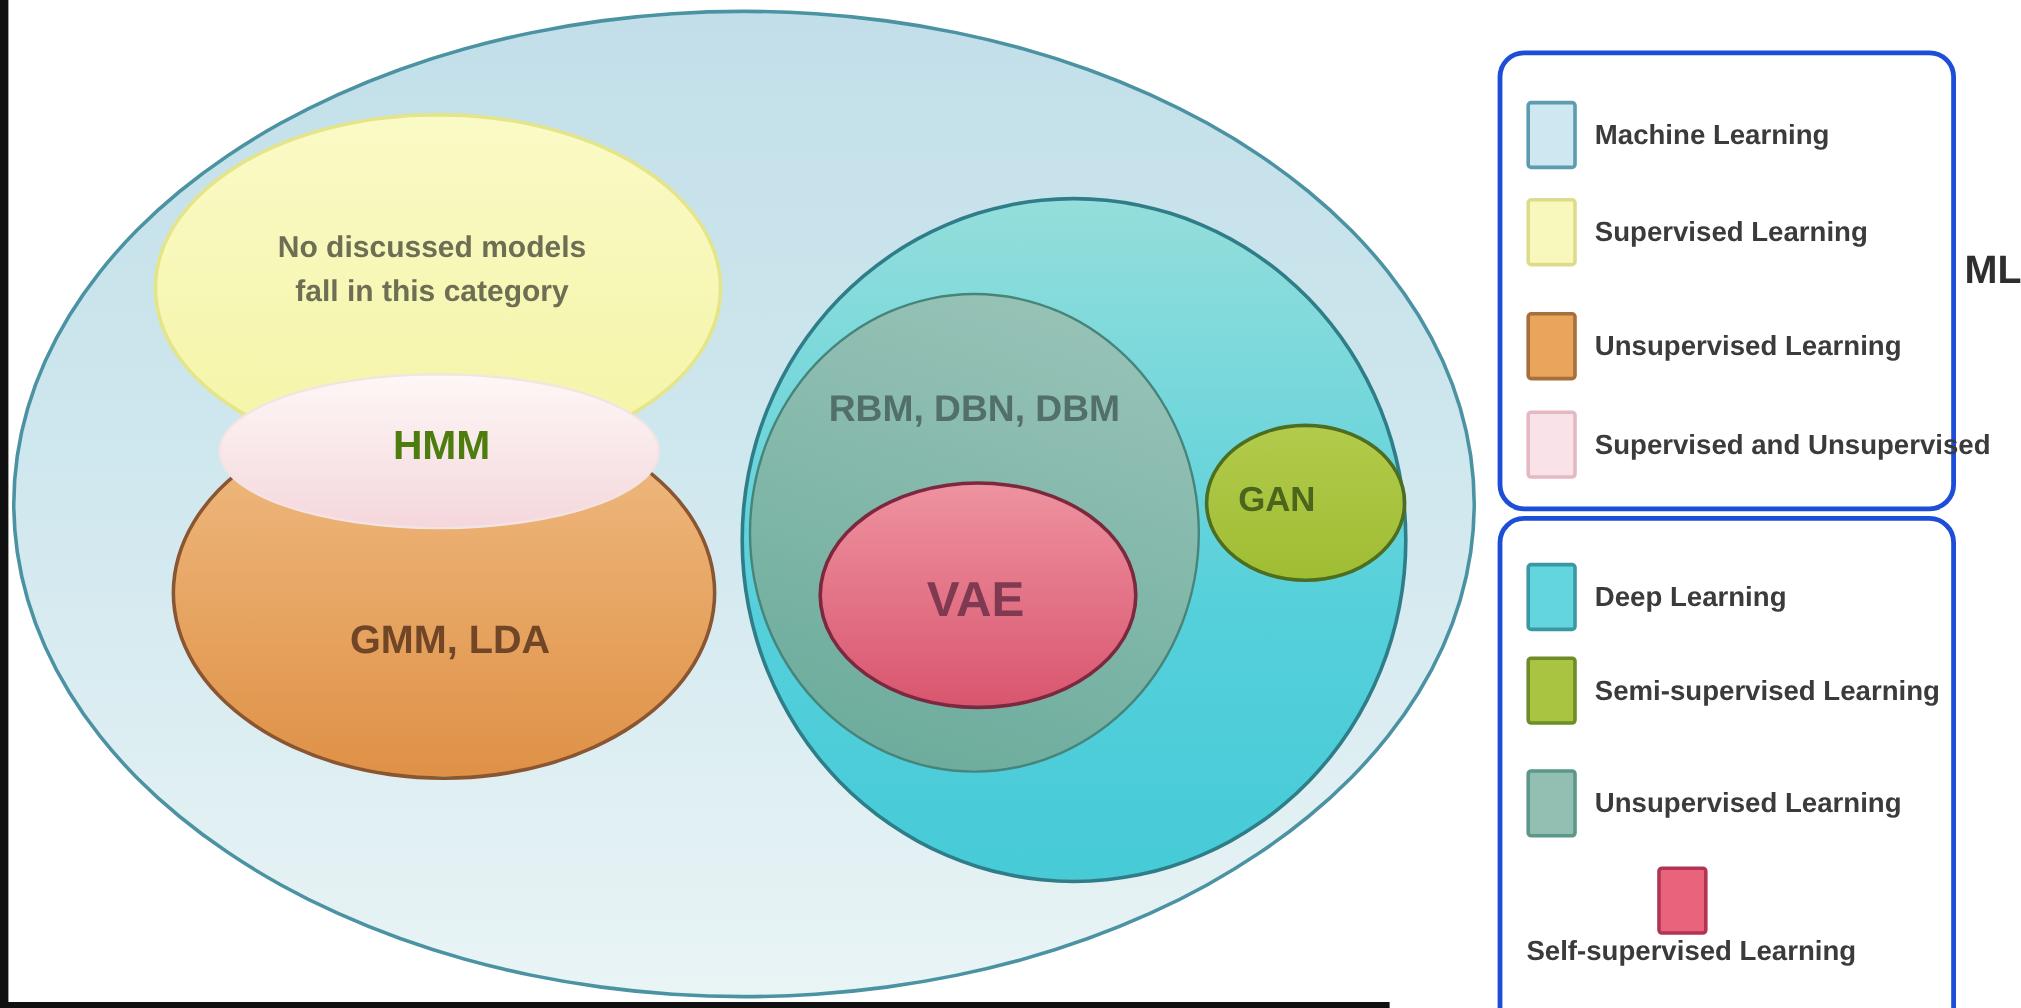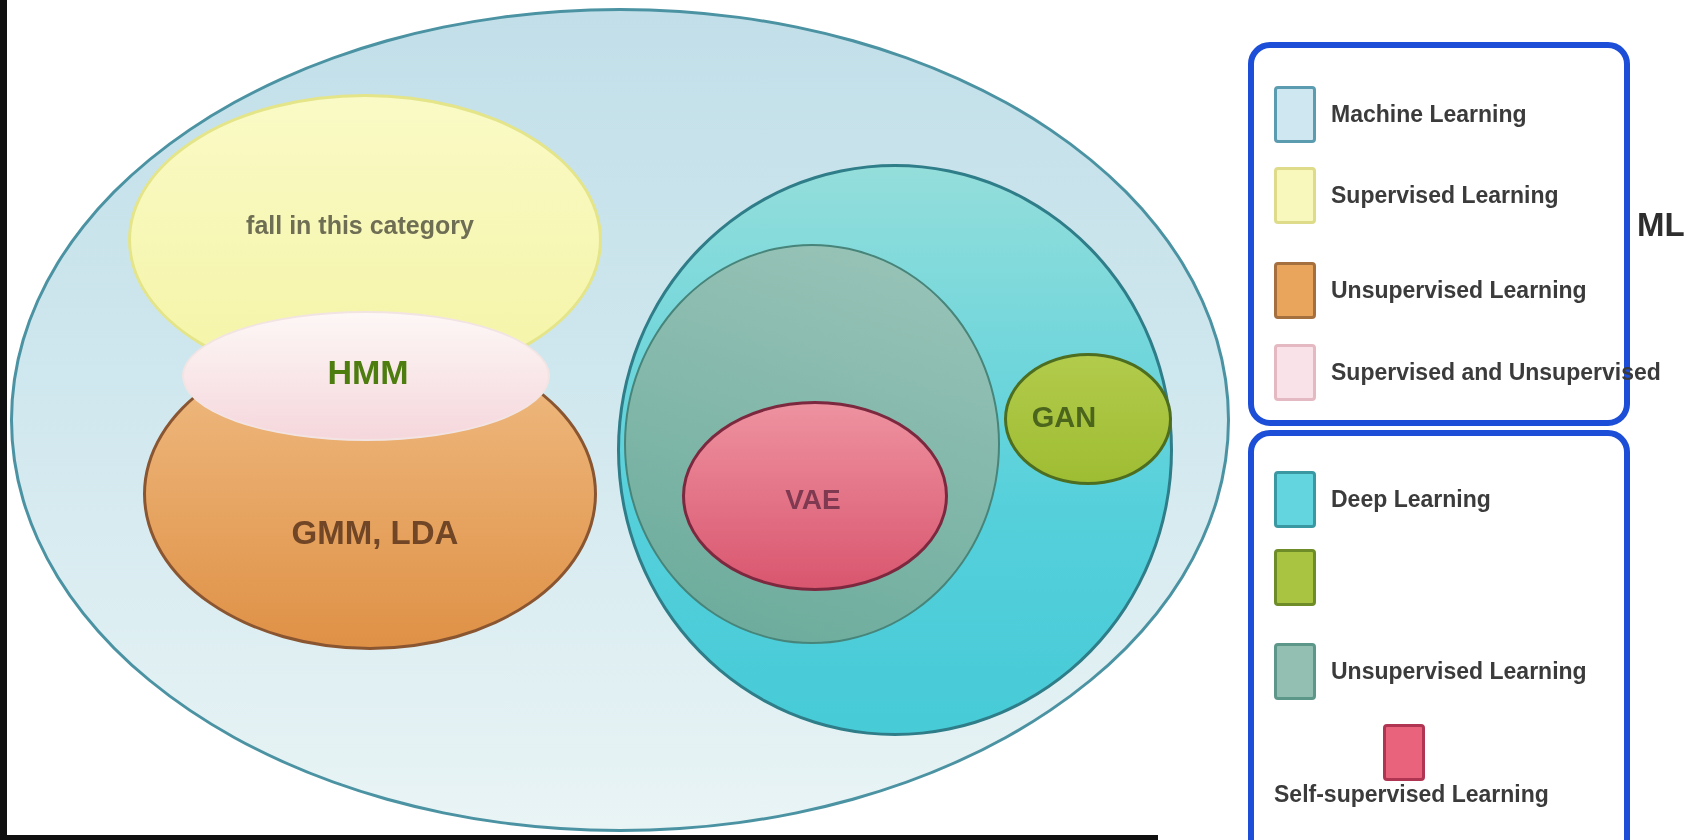--- a/index.html
+++ b/index.html
@@ -46,25 +46,25 @@
   .gan-ellipse{
     left:1004px;top:353px;width:168px;height:132px;
     background:linear-gradient(180deg,#b2cb4b,#9fbd33);
     border:3px solid #4d6e20;
   }
   .vlabel{position:absolute;transform:translate(-50%,-50%);font-weight:600;white-space:nowrap;}
   .note-label{left:360px;top:225px;font-size:25px;line-height:37px;color:#6e6e55;text-align:center;}
   .hmm-label{left:368px;top:372px;font-size:34px;color:#4d7c0f;}
   .gmm-label{left:375px;top:533px;font-size:33px;color:#714626;}
   .rbm-label{left:812px;top:341px;font-size:31px;color:#527069;}
-  .vae-label{left:813px;top:500px;font-size:28px;color:#7f3950;}
+  .vae-label{left:813px;top:500px;font-size:41px;color:#7f3950;}
   .gan-label{left:1064px;top:417px;font-size:29px;color:#4b661c;}
   .legend-box{
     position:absolute;left:1248px;width:382px;background:#ffffff;
-    border:6px solid #1d4ed8;border-radius:22px;box-sizing:border-box;
+    border:4px solid #1d4ed8;border-radius:22px;box-sizing:border-box;
   }
   .legend-box.ml{top:42px;height:384px;}
   .legend-box.dl{top:430px;height:480px;}
   .legend-row{position:absolute;left:20px;display:flex;align-items:center;}
   .swatch{width:42px;height:57px;border:3px solid;border-radius:4px;box-sizing:border-box;margin-right:15px;flex:none;}
   .legend-label{font-size:23px;font-weight:600;color:#3b3b3b;white-space:nowrap;}
   .side-label{position:absolute;font-size:33px;font-weight:700;color:#2e2e2e;}
   .side-label.ml{left:1637px;top:206px;}
   .side-label.dl{left:1639px;top:608px;margin-left:45px;}
   .bar-left{position:absolute;left:0;top:0;width:7px;height:840px;background:#101010;}
@@ -78,24 +78,26 @@
   <div class="e ml-ellipse"></div>
   <div class="e sup-ellipse"></div>
   <div class="e unsup-ellipse"></div>
   <div class="e hmm-ellipse"></div>
   <div class="e dl-ellipse"></div>
   <div class="e dlunsup-ellipse"></div>
   <div class="e vae-ellipse"></div>
   <div class="e gan-ellipse"></div>
 
   <div class="vlabel note-label">
+    <div>No discussed models</div>
     <div>fall in this category</div>
   </div>
   <div class="vlabel hmm-label">HMM</div>
   <div class="vlabel gmm-label">GMM, LDA</div>
+  <div class="vlabel rbm-label">RBM, DBN, DBM</div>
   <div class="vlabel vae-label">VAE</div>
   <div class="vlabel gan-label">GAN</div>
 
   <div class="legend-box ml">
     <div class="legend-row" style="top:38px;">
       <div class="swatch" style="background: rgb(207, 231, 240); border-color: rgb(91, 156, 176);"></div>
       <span class="legend-label">Machine Learning</span>
     </div>
     <div class="legend-row" style="top:119px;">
       <div class="swatch" style="background: rgb(248, 248, 188); border-color: rgb(222, 220, 138);"></div>
@@ -111,20 +113,21 @@
     </div>
   </div>
 
   <div class="legend-box dl">
     <div class="legend-row" style="top:35px;">
       <div class="swatch" style="background: rgb(99, 213, 222); border-color: rgb(58, 152, 163);"></div>
       <span class="legend-label">Deep Learning</span>
     </div>
     <div class="legend-row" style="top:113px;">
       <div class="swatch" style="background: rgb(169, 196, 64); border-color: rgb(110, 140, 40);"></div>
+      <span class="legend-label">Semi-supervised Learning</span>
     </div>
     <div class="legend-row" style="top:207px;">
       <div class="swatch" style="background: rgb(147, 191, 178); border-color: rgb(93, 151, 138);"></div>
       <span class="legend-label">Unsupervised Learning</span>
     </div>
     <div class="legend-row" style="top:288px;flex-direction:column;">
       <div class="swatch" style="background: rgb(233, 99, 125); border-color: rgb(176, 53, 83);"></div>
       <span class="legend-label">Self-supervised Learning</span>
     </div>
   </div>

